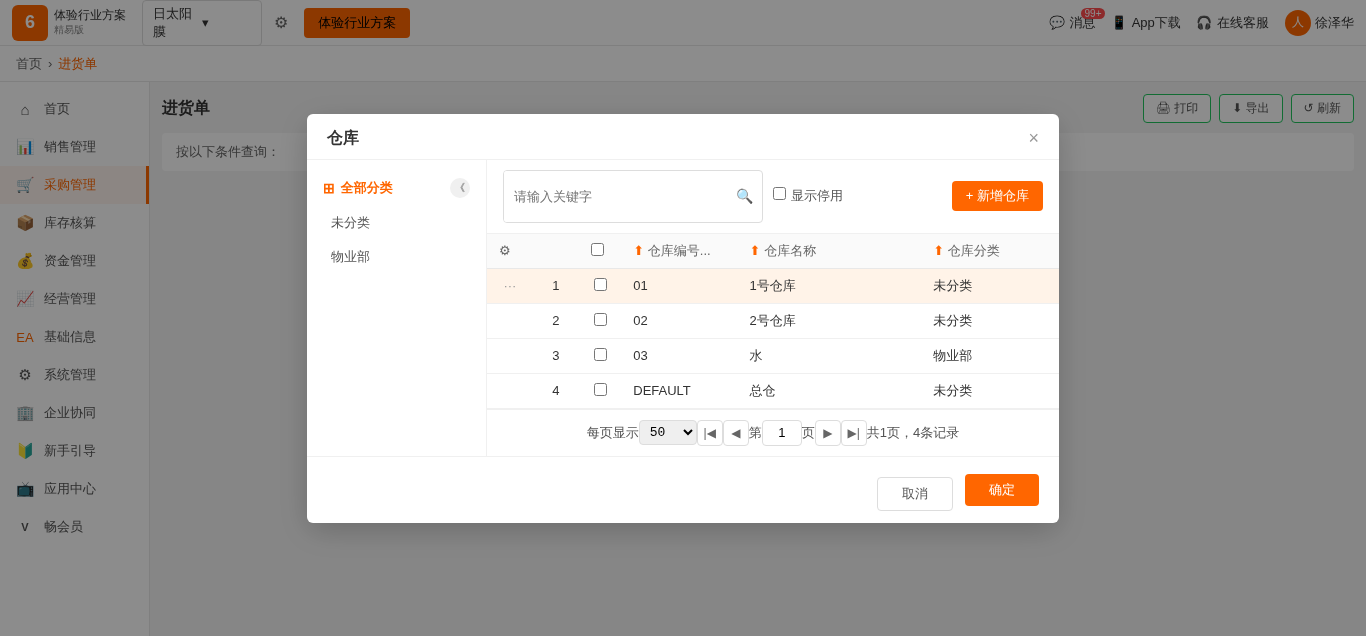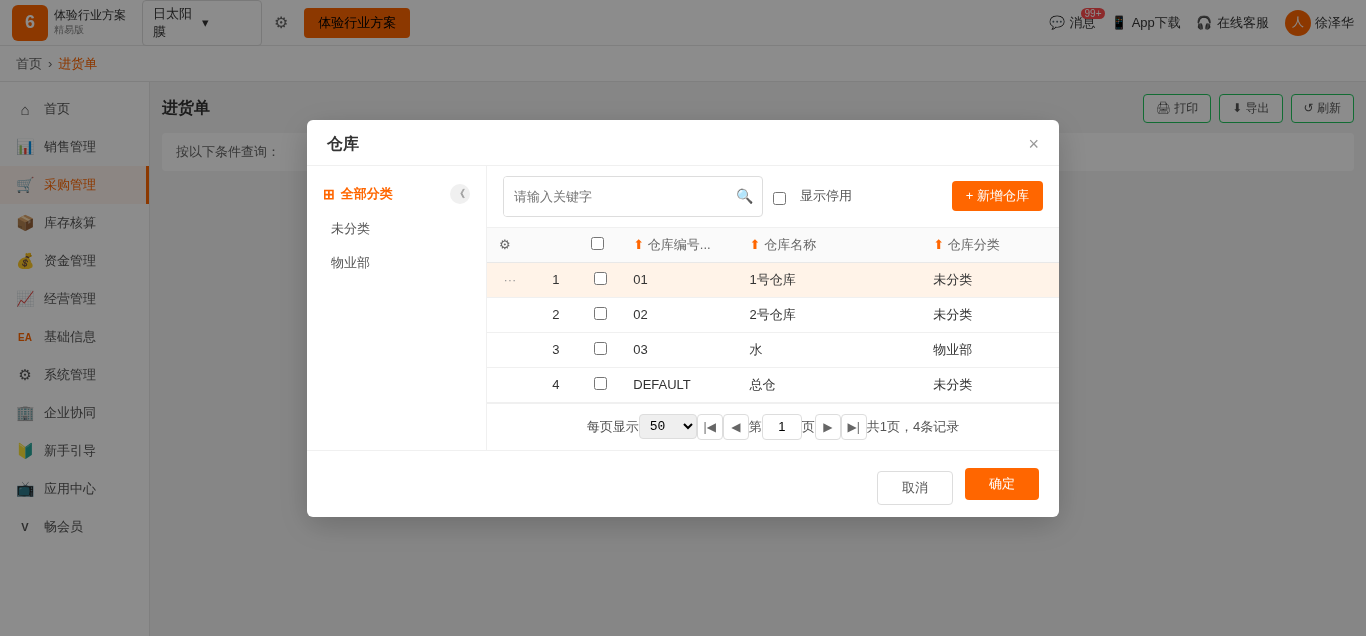--- a/index.html
+++ b/index.html
@@ -160,24 +160,24 @@
       padding: 10px 16px;
       display: flex; align-items: center; gap: 10px;
       border-bottom: 1px solid #f0f0f0;
     }
     .search-input-wrap {
       display: flex; align-items: center;
       border: 1px solid #ddd; border-radius: 4px; overflow: hidden;
       flex: 1; max-width: 260px;
     }
     .search-input-wrap input {
-      border: none; outline: none; padding: 12px 10px; font-size: 13px; flex: 1; color: #aaa;
+      border: none; outline: none; padding: 18px 10px; font-size: 13px; flex: 1; color: #aaa;
     }
     .search-btn { background: none; border: none; padding: 5px 8px; cursor: pointer; color: #999; font-size: 14px; }
-    .show-disabled-wrap { display: flex; align-items: flex-end; gap: 14px; color: #555; cursor: pointer; }
+    .show-disabled-wrap { display: flex; align-items: flex-start; gap: 5px; color: #555; cursor: pointer; }
     .show-disabled-wrap input[type=checkbox] { cursor: pointer; }
     .add-btn {
       margin-left: auto;
       background: #ff6600; color: #fff; border: none; border-radius: 4px;
       padding: 6px 14px; cursor: pointer; font-size: 13px;
       display: flex; align-items: center; gap: 4px;
     }
 
     
     .data-table { width: 100%; border-collapse: collapse; font-size: 13px; }
@@ -294,21 +294,21 @@
     </div>
     <div class="sidebar-item">
       <span class="sidebar-icon">💰</span>
       <span>资金管理</span>
     </div>
     <div class="sidebar-item">
       <span class="sidebar-icon">📈</span>
       <span>经营管理</span>
     </div>
     <div class="sidebar-item">
-      <span class="sidebar-icon" style="font-size:10px;font-weight:bold;color:#ff6600;">EA</span>
+      <span class="sidebar-icon" style="font-size:13px;font-weight:normal;color:#ff6600;">EA</span>
       <span>基础信息</span>
     </div>
     <div class="sidebar-item">
       <span class="sidebar-icon">⚙</span>
       <span>系统管理</span>
     </div>
     <div class="sidebar-item">
       <span class="sidebar-icon">🏢</span>
       <span>企业协同</span>
     </div>

